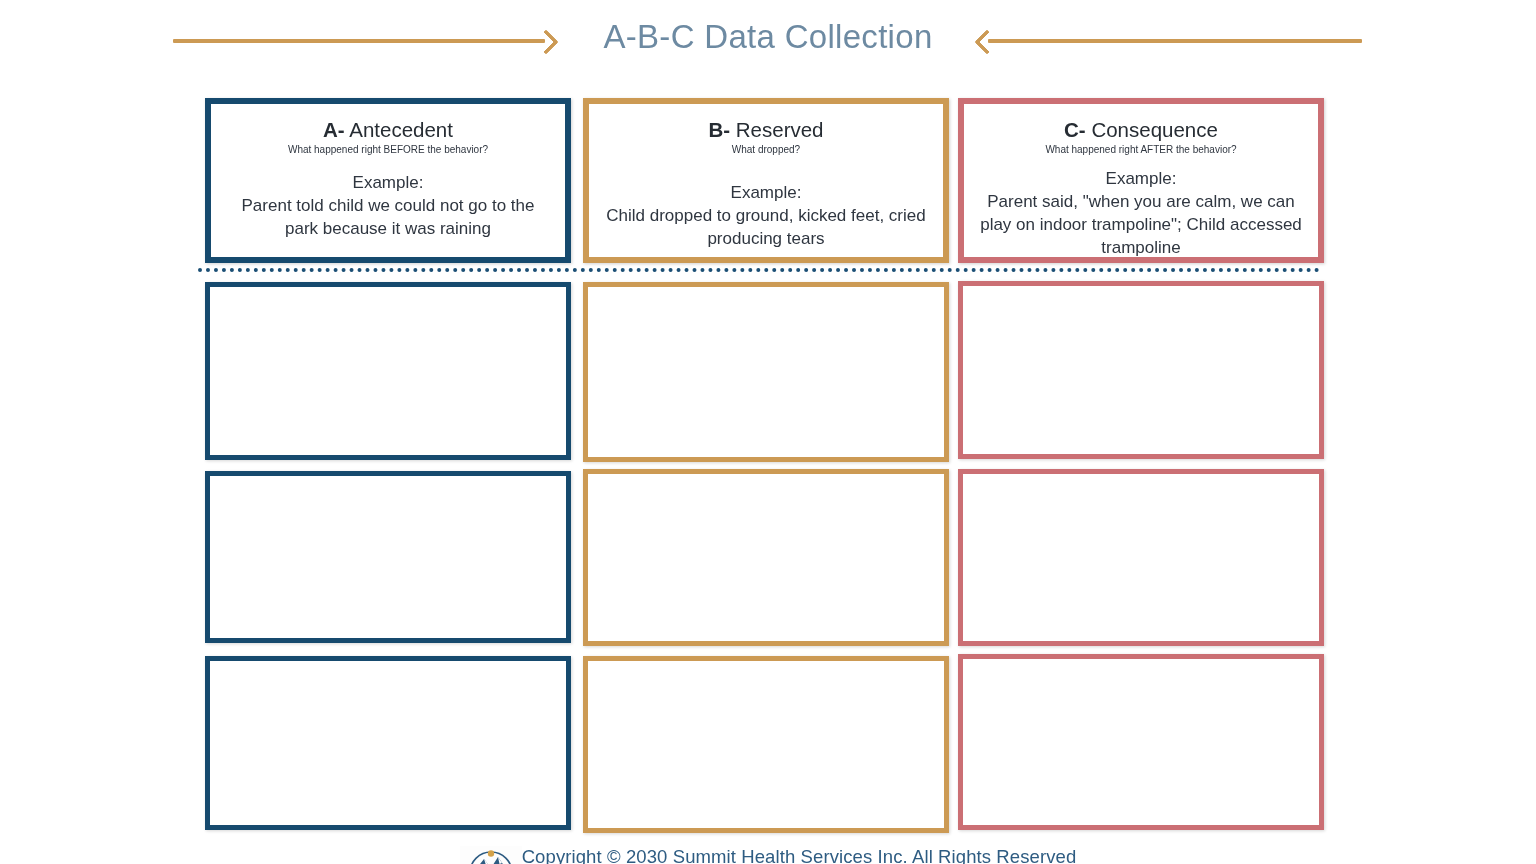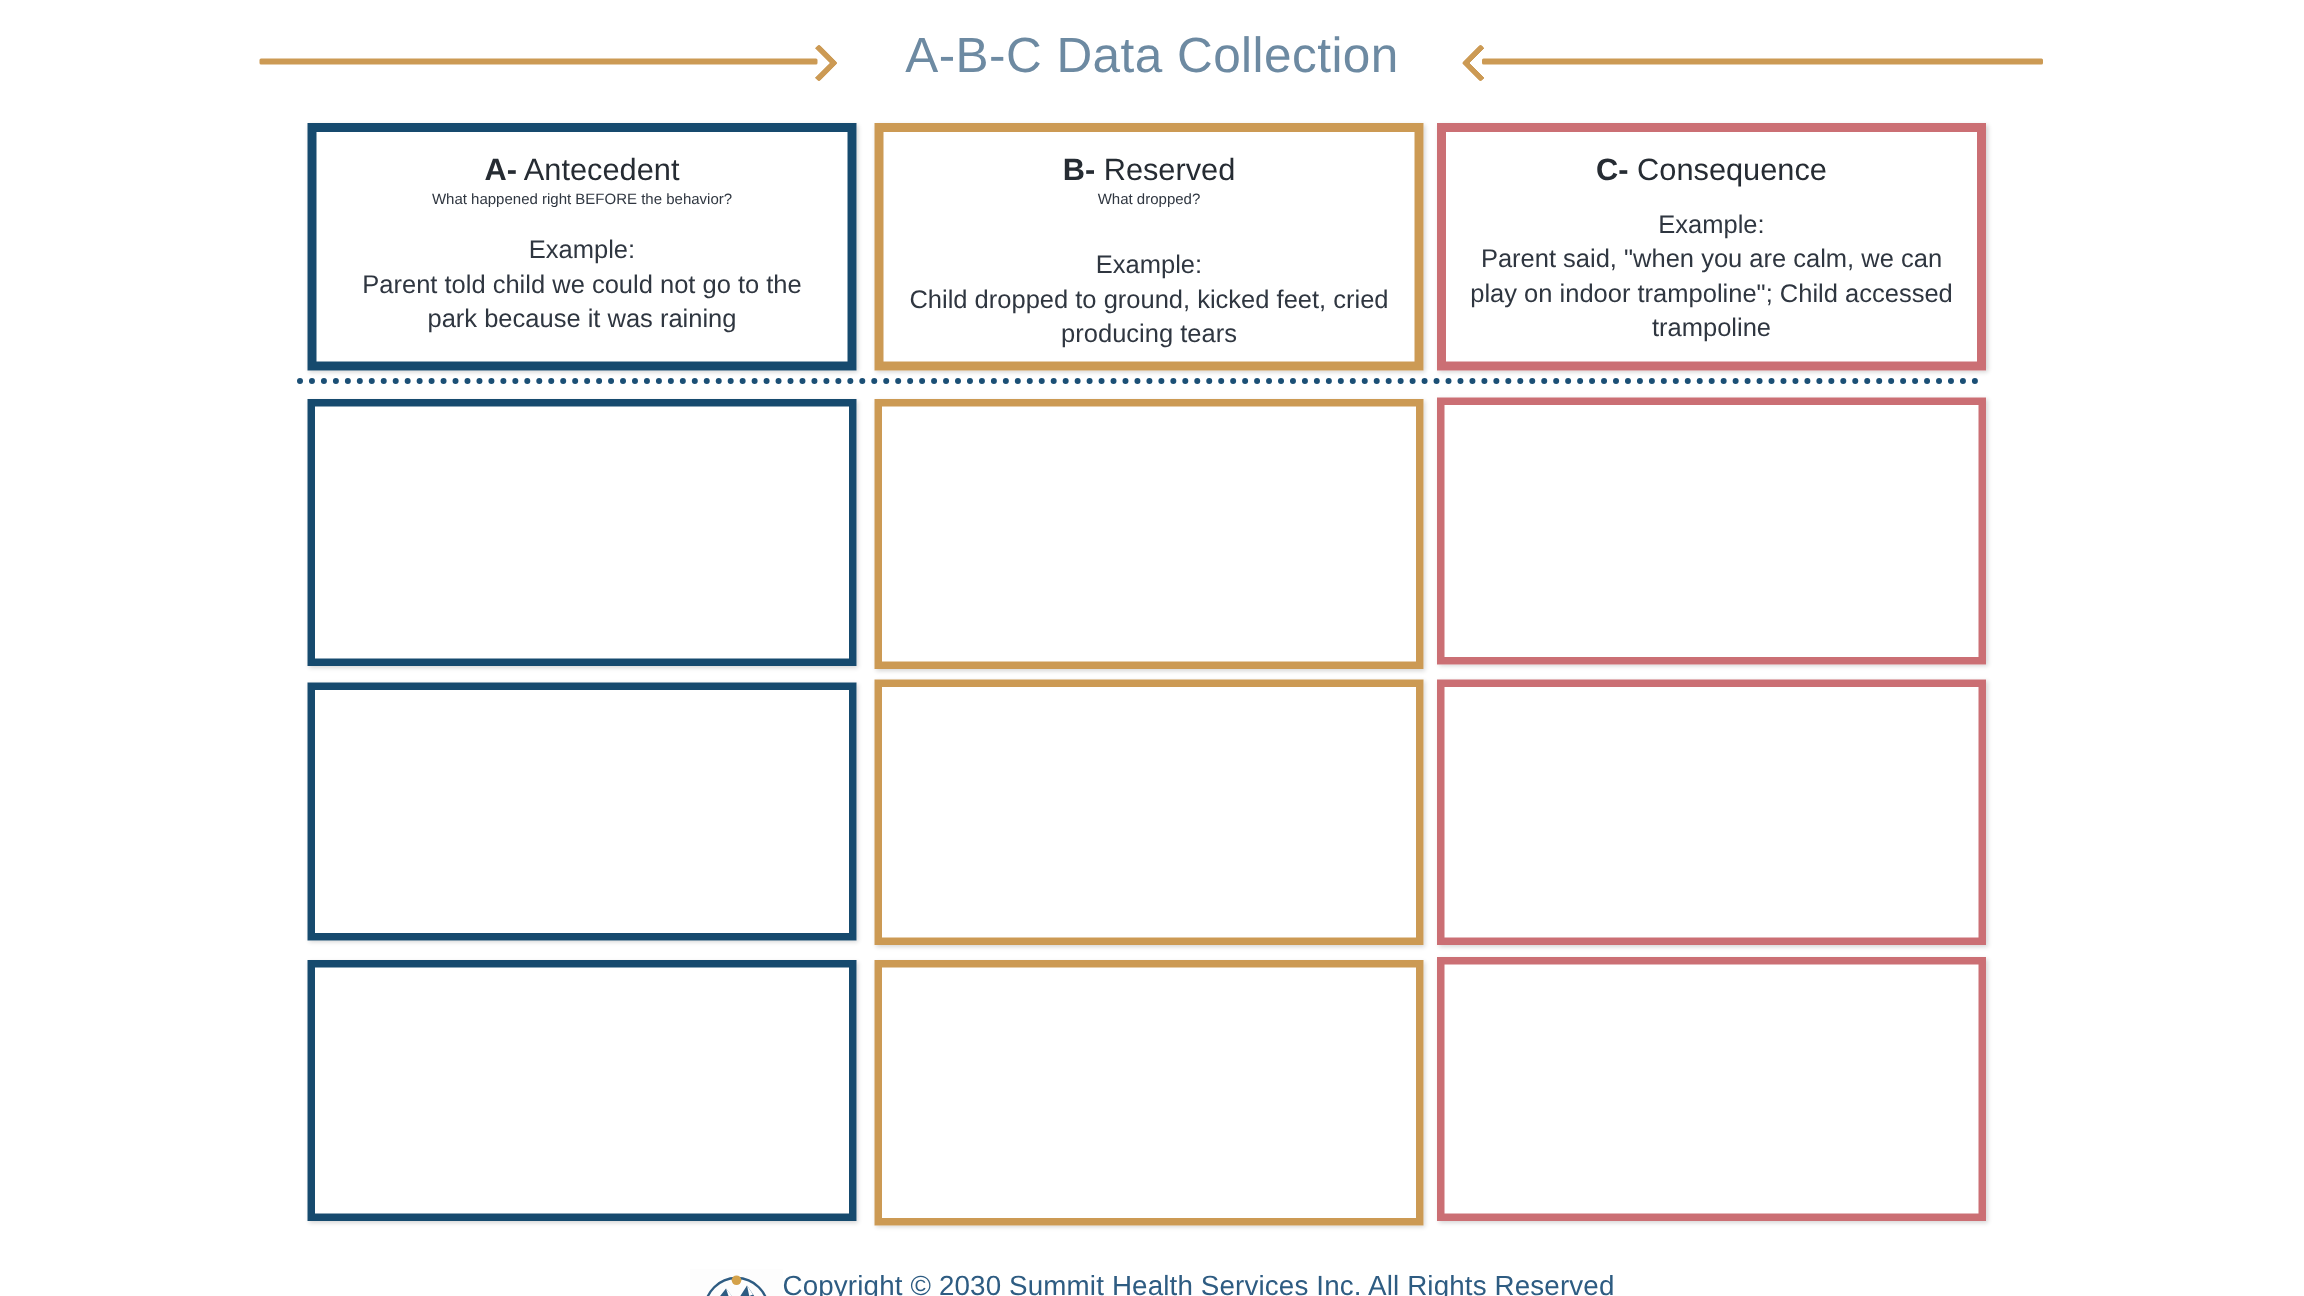--- a/index.html
+++ b/index.html
@@ -71,21 +71,21 @@
     left: 978px;
     width: 384px;
   }
   .arrow-right-to-left .shaft { left: 10px; width: 374px; }
   .arrow-right-to-left .head { left: 0; transform: rotate(-135deg); }
 
   
   .grid {
     position: absolute;
     left: 0;
-    top: 0;
+    top: 16px;
     width: 1536px;
     height: 764px;
   }
   .column {
     position: absolute;
     top: 0;
     width: 366px;
   }
   .col-a { left: 205px; }
   .col-b { left: 583px; }
@@ -243,20 +243,21 @@
       <div class="hdr-example-text">Child dropped to ground, kicked feet, cried producing tears</div>
     </div>
     <div class="blank-box r1"></div>
     <div class="blank-box r2"></div>
     <div class="blank-box r3"></div>
   </div>
 
   <div class="column col-c">
     <div class="hdr-card c">
       <div class="hdr-title"><span class="letter">C-</span><span> Consequence</span></div>
+      <div class="hdr-question">What happened right AFTER the behavior?</div>
       <div class="hdr-example-label">Example:</div>
       <div class="hdr-example-text">Parent said, "when you are calm, we can play on indoor trampoline"; Child accessed trampoline</div>
     </div>
     <div class="blank-box r1"></div>
     <div class="blank-box r2"></div>
     <div class="blank-box r3"></div>
   </div>
 
   <div class="dotted-divider"></div>
 </div>

